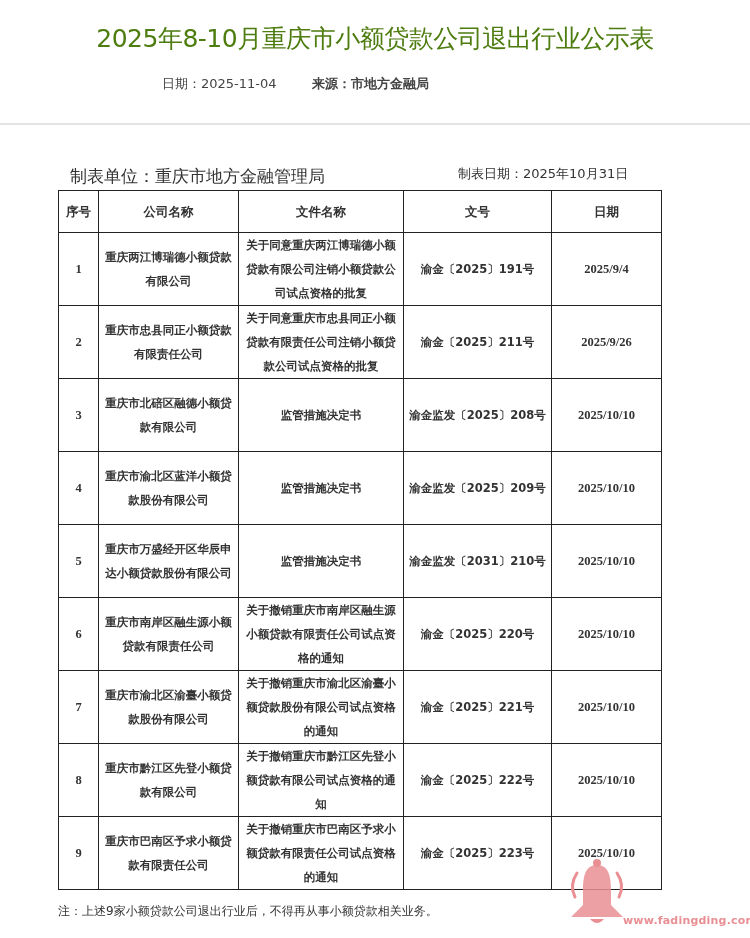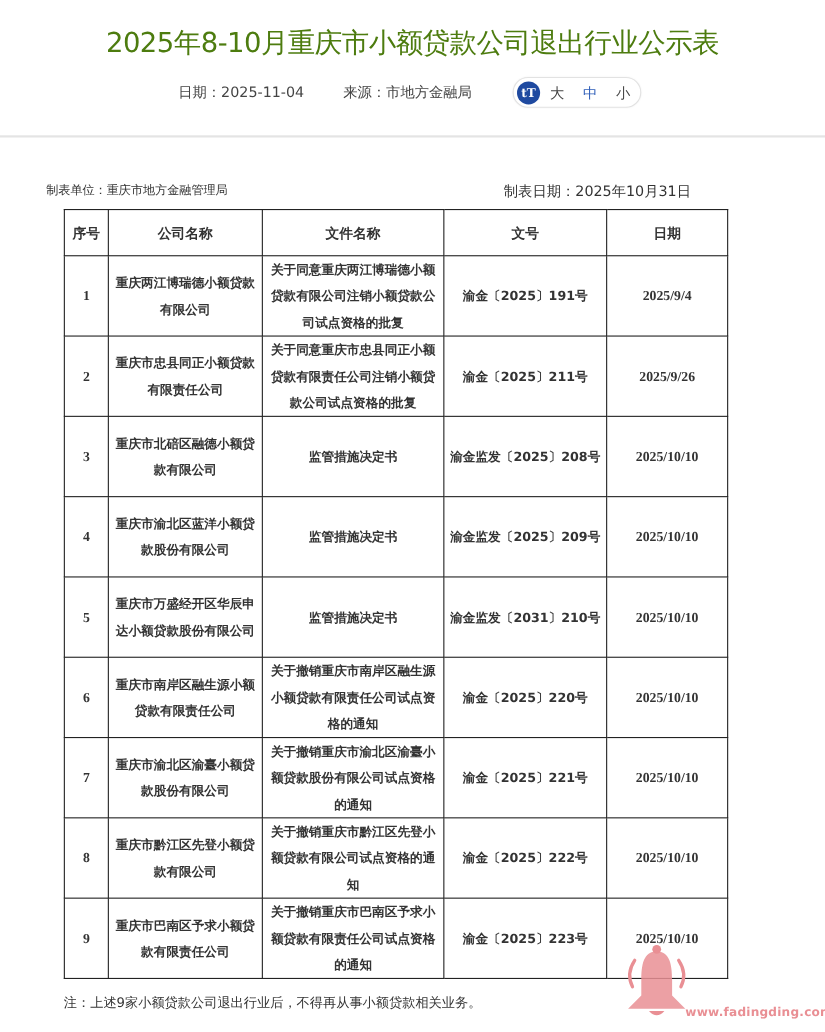--- a/index.html
+++ b/index.html
@@ -8,21 +8,21 @@
 
     .title {
       position: absolute; left: 0; top: 22px; width: 750px; text-align: center;
       font-size: 25px; color: #4d7c0f; letter-spacing: -0.5px; font-weight: normal;
     }
     .meta {
       position: absolute; top: 70px; left: 0; width: 750px; height: 28px;
       font-size: 13px; color: #444; margin-left: 14px;
     }
     .meta .date { position: absolute; left: 148px; top: 5px; }
-    .meta .source { position: absolute; left: 298px; top: 5px; }
+    .meta .source { position: absolute; left: 298px; top: 5px; font-weight: bold; }
     .fontsize {
       position: absolute; left: 452px; top: 0px; width: 117px; height: 28px;
       border: 1px solid #e2e2e2; border-radius: 14px; background: #fff;
       box-shadow: 0 0 2px rgba(0,0,0,0.06);
     }
     .fontsize .tt {
       position: absolute; left: 3px; top: 3px; width: 21px; height: 21px;
       border-radius: 50%; background: #1f4aa0; color: #fff;
       font-family: "DejaVu Serif", serif; font-size: 11px; font-weight: bold;
       text-align: center; line-height: 21px;
@@ -30,21 +30,21 @@
     .fontsize .sz { position: absolute; top: 5px; font-size: 13px; color: #444; cursor: pointer; }
     .fontsize .sz.big { left: 33px; }
     .fontsize .sz.mid { left: 63px; color: #2d5db8; }
     .fontsize .sz.small { left: 93px; }
 
     .divider {
       position: absolute; top: 123px; left: 0; width: 750px; height: 2px;
       background: #e4e4e4;
     }
 
-    .unit { position: absolute; left: 42px; top: 165px; font-size: 11px; color: #333; }
+    .unit { position: absolute; left: 70px; top: 165px; font-size: 17px; color: #333; }
     .made-date { position: absolute; left: 458px; top: 165px; font-size: 13px; color: #333; }
 
     table.pub {
       position: absolute; left: 58px; top: 190px; width: 603px;
       border-collapse: collapse; table-layout: fixed;
       font-size: 11.5px; color: #333;
     }
     table.pub th, table.pub td {
       border: 1.5px solid #222; text-align: center; vertical-align: middle;
       font-weight: bold; line-height: 24px; padding: 0 3px;
@@ -63,26 +63,20 @@
     }
   </style>
 </head>
 <body>
 
 <h1 class="title">2025年8-10月重庆市小额贷款公司退出行业公示表</h1>
 
 <div class="meta">
   <span class="date">日期：2025-11-04</span>
   <span class="source">来源：市地方金融局</span>
-  <div class="fontsize">
-    <span class="tt">tT</span>
-    <span class="sz big">大</span>
-    <span class="sz mid">中</span>
-    <span class="sz small">小</span>
-  </div>
 </div>
 
 <div class="divider"></div>
 
 <div class="unit">制表单位：重庆市地方金融管理局</div>
 <div class="made-date">制表日期：2025年10月31日</div>
 
 <table class="pub">
   <colgroup>
     <col style="width:40px">

